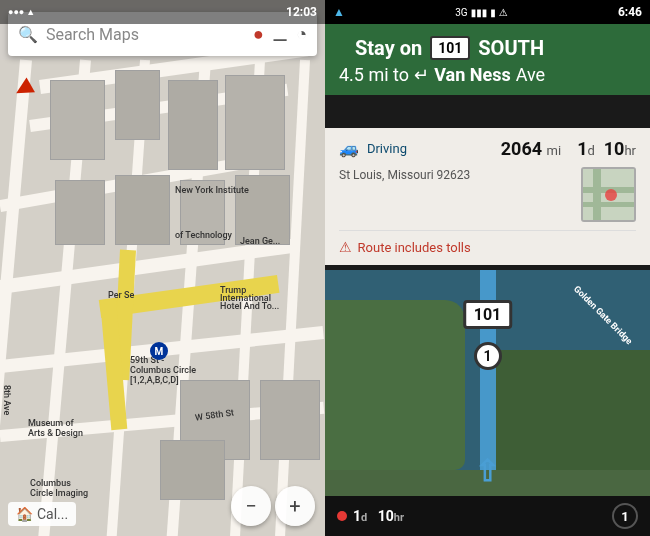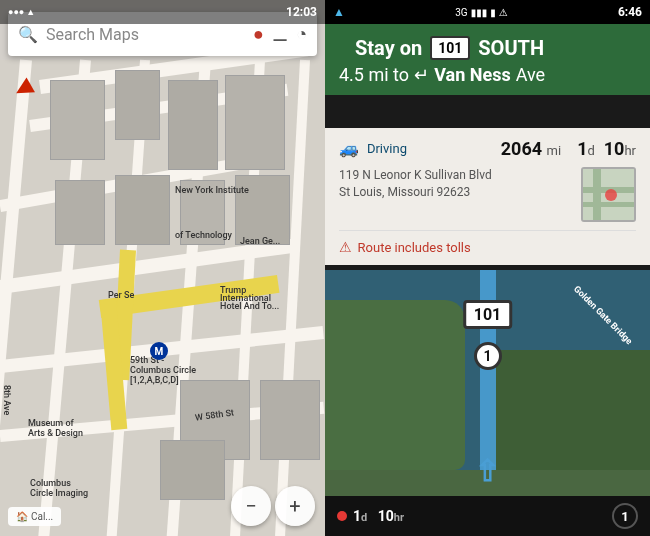--- a/index.html
+++ b/index.html
@@ -167,21 +167,21 @@
       cursor: pointer;
     }
 
     .location-chip {
       position: absolute;
       bottom: 10px;
       left: 8px;
       background: rgba(255,255,255,0.9);
       border-radius: 4px;
       padding: 4px 8px;
-      font-size: 10px;
+      font-size: 14px;
       color: #555;
     }
 
     
     .right-panel {
       width: 325px;
       height: 536px;
       position: relative;
       background: #1a1a1a;
       overflow: hidden;
@@ -641,21 +641,20 @@
         <span>2064</span>
         <span class="time-unit">mi</span>
       </span>
       <span class="time-text">
         <span>1</span><span class="time-unit">d</span>
         &nbsp;<span>10</span><span class="time-unit">hr</span>
       </span>
     </div>
     <div class="destination-row">
       <div class="destination-text">
-        <p>119 N Leonor K Sullivan Blvd</p>
         <p>St Louis, Missouri 92623</p>
       </div>
       <div class="map-thumbnail">
 
         <svg width="55" height="55">
           <rect width="55" height="55" fill="#c8d4c0"></rect>
           <rect x="10" y="0" width="8" height="55" fill="#a0b898"></rect>
           <rect x="0" y="20" width="55" height="6" fill="#a0b898"></rect>
           <rect x="0" y="35" width="55" height="5" fill="#a0b898"></rect>
           <circle cx="28" cy="28" r="6" fill="#e84040" opacity="0.8"></circle>

